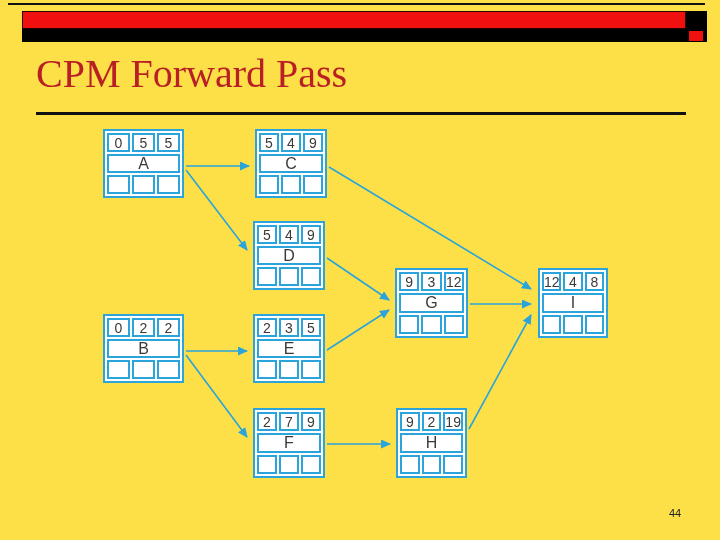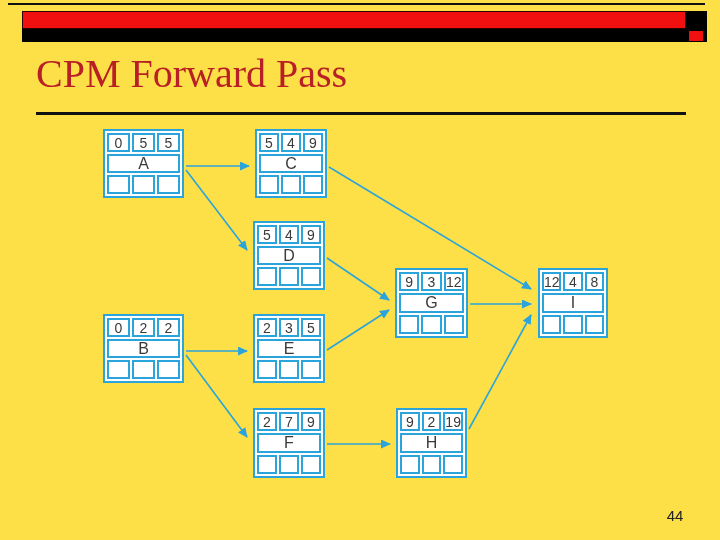--- a/index.html
+++ b/index.html
@@ -31,21 +31,21 @@
   }
   .node .cell {
     border:2px solid #2aa4db; box-sizing:border-box; background:#ffffff;
     display:flex; align-items:center; justify-content:center;
     color:#3a3a3a; font-size:14px; overflow:hidden;
   }
   .node .cell.letter { grid-column:1 / 4; font-size:16px; }
   
   .page-num {
     position:absolute; left:660px; top:507px; width:30px; text-align:center;
-    font-size:15px; color:#222222; font-family:"Liberation Sans", sans-serif;
+    font-size:11px; color:#222222; font-family:"Liberation Sans", sans-serif;
   }
 </style>
 </head>
 <body>
 
 <div class="slide">
 
   <div class="hdr-topline"></div>
   <div class="hdr-blackcap"></div>
   <div class="hdr-redbar"></div>

